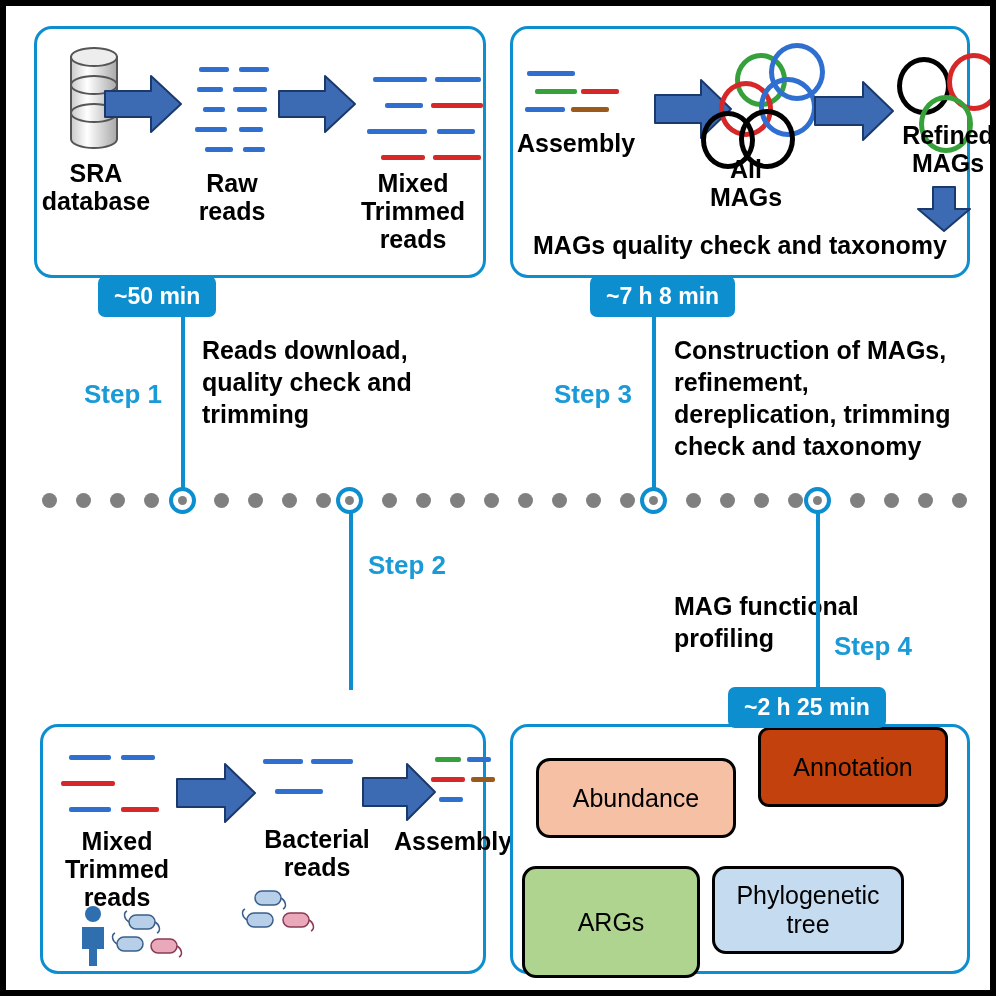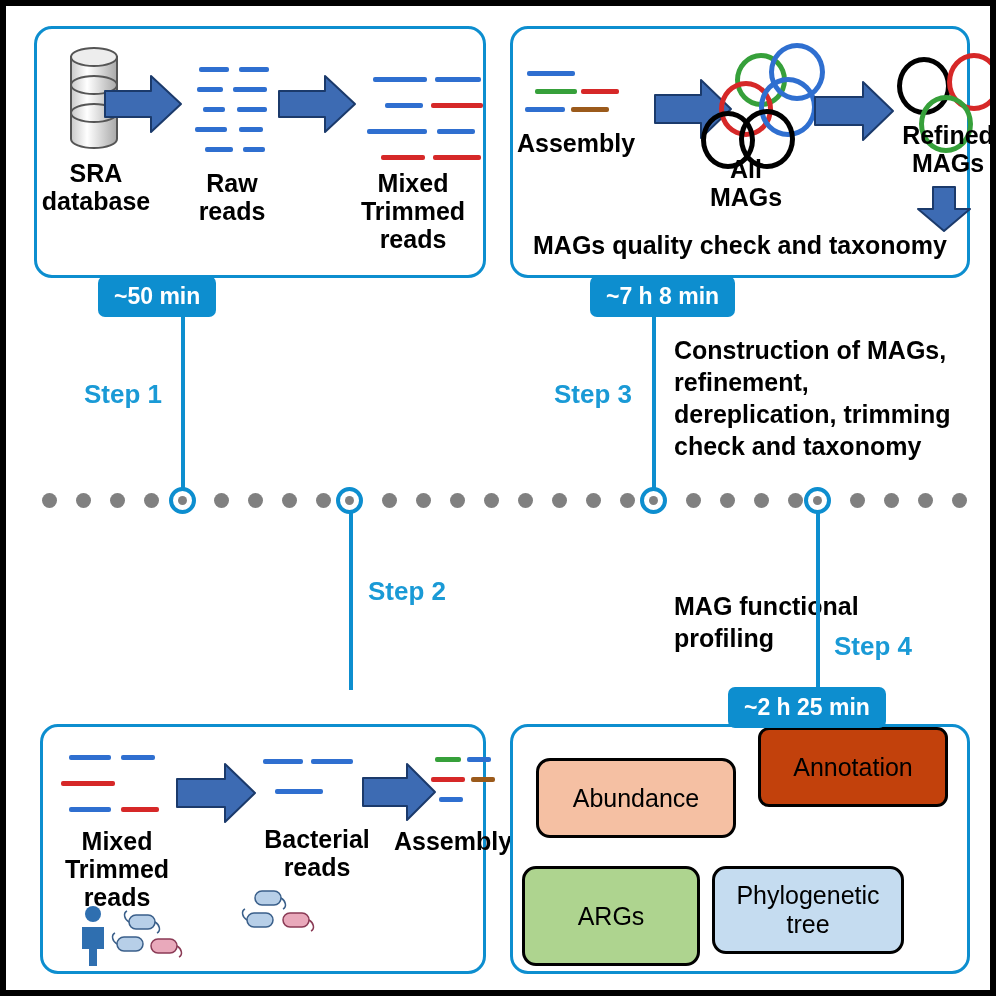--- a/index.html
+++ b/index.html
@@ -114,21 +114,21 @@
     position: absolute;
     color: #000000;
     font-weight: bold;
     font-size: 25px;
     line-height: 1.28;
   }
   #label1 { left: 78px;  top: 373px; }
   #desc1  { left: 196px; top: 328px; width: 270px; }
   #label3 { left: 548px; top: 373px; }
   #desc3  { left: 668px; top: 328px; width: 290px; }
-  #label2 { left: 362px; top: 570px; }
+  #label2 { left: 362px; top: 544px; }
   #desc2  { left: 62px;  top: 571px; width: 300px; }
   #label4 { left: 828px; top: 592px; margin-top: 33px; }
   #desc4  { left: 668px; top: 584px; width: 190px; }
 
   
   .lbl {
     position: absolute;
     font-weight: bold;
     font-size: 25px;
     line-height: 1.12;
@@ -171,21 +171,21 @@
     align-items: center;
     justify-content: center;
     text-align: center;
     font-size: 25px;
     color: #000000;
     box-sizing: border-box;
     line-height: 1.15;
   }
   #fbox-abundance { left: 530px; top: 752px; width: 200px; height: 80px; background: #f5c0a3; }
   #fbox-annotation{ left: 752px; top: 721px; width: 190px; height: 80px; background: #c2410c; border-radius: 11px; }
-  #fbox-args      { left: 516px; top: 860px; width: 178px; height: 100px; background: #aed48f; }
+  #fbox-args      { left: 516px; top: 860px; width: 178px; height: 112px; background: #aed48f; }
   #fbox-tree      { left: 706px; top: 860px; width: 192px; height: 88px; background: #c5dcf0; }
 
   
   .icon-shape { position: absolute; }
 </style>
 </head>
 <body>
 
 <div id="figure">
 
@@ -299,20 +299,21 @@
   <div class="time-badge" id="badge1">~50 min</div>
   <div class="time-badge" id="badge3">~7 h 8 min</div>
   <div class="time-badge" id="badge4">~2 h 25 min</div>
 
   <div class="connector" id="conn1"></div>
   <div class="connector" id="conn3"></div>
   <div class="connector" id="conn2"></div>
   <div class="connector" id="conn4"></div>
 
   <div class="step-label" id="label1">Step 1</div>
+  <div class="step-desc" id="desc1">Reads download, quality check and trimming</div>
 
   <div class="step-label" id="label3">Step 3</div>
   <div class="step-desc" id="desc3">Construction of MAGs, refinement, dereplication, trimming check and taxonomy</div>
 
   <div class="step-label" id="label2">Step 2</div>
 
   <div class="step-label" id="label4">Step 4</div>
   <div class="step-desc" id="desc4">MAG functional profiling</div>
 
   <div id="timeline">

